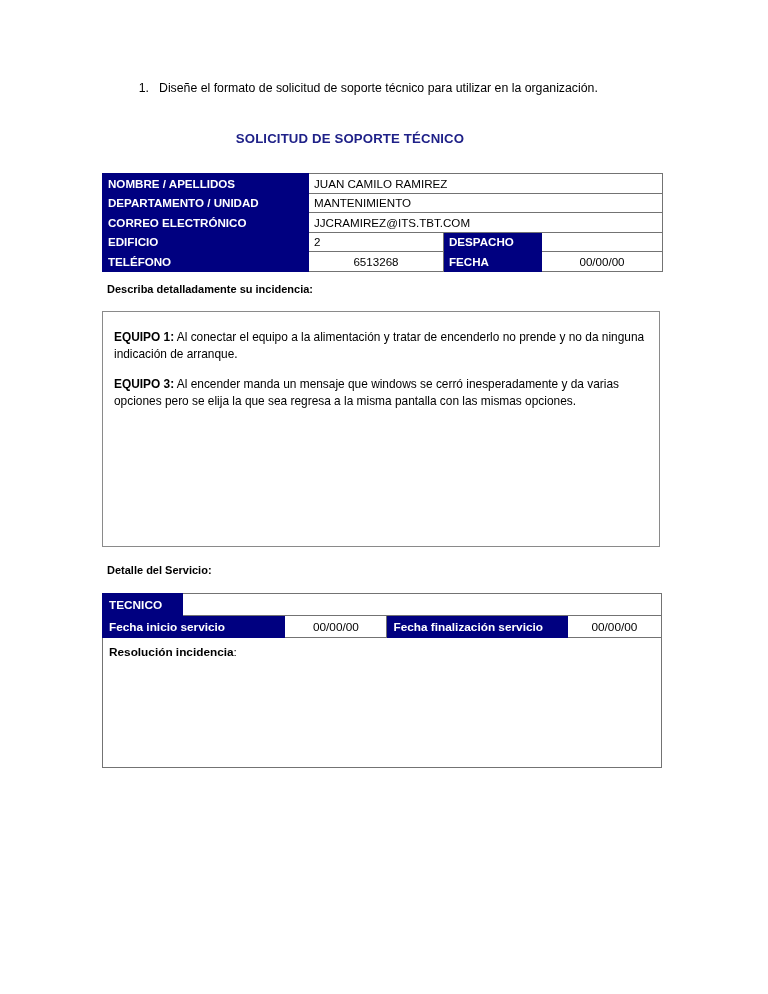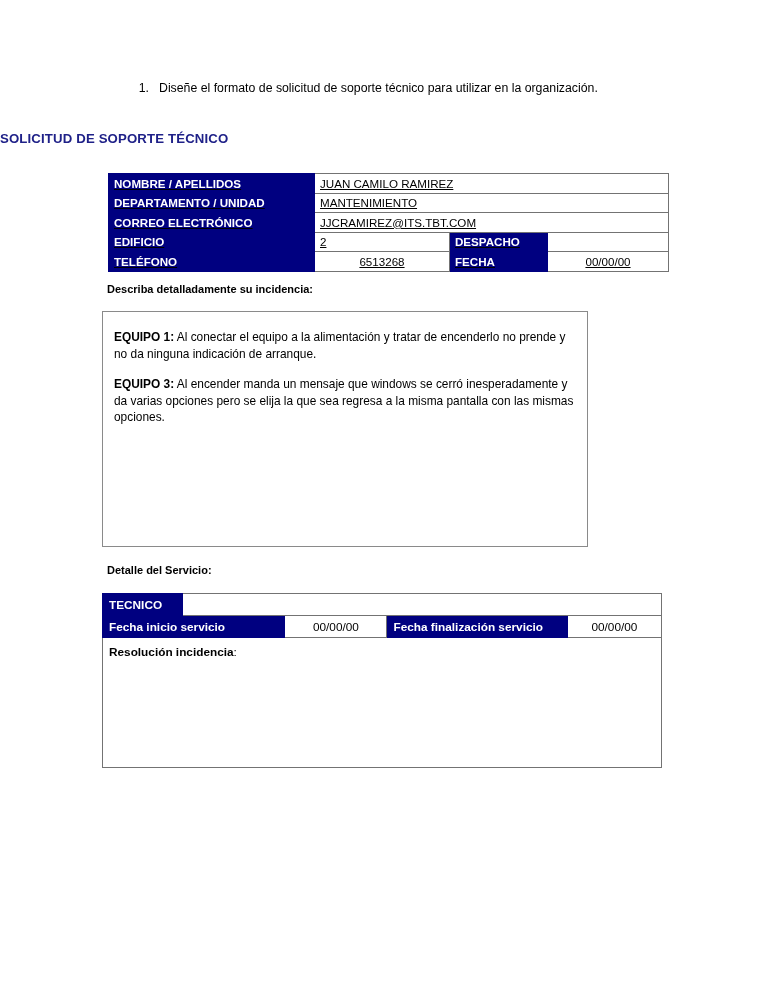--- a/index.html
+++ b/index.html
@@ -45,21 +45,21 @@
     display: block;
     margin-left: 56px;
   }
 
   
   .doc-title {
     position: absolute;
     left: 0;
     top: 131px;
     width: 700px;
-    text-align: left;
+    text-align: center;
     font-size: 13.2px;
     font-weight: bold;
     color: #1f2188;
     letter-spacing: 0.15px;
   }
 
   
   .tbl {
     position: absolute;
     border-collapse: collapse;
@@ -80,24 +80,23 @@
     color: #ffffff;
     font-weight: bold;
     border: 1px solid #000080;
   }
   td.val { color: #000; }
   td.center { text-align: center; padding-left: 0; }
   td.blank { }
 
   
   #table-identity {
-    left: 108px;
+    left: 102px;
     top: 173px;
     width: 560px;
-    text-decoration: underline;
   }
   #table-identity td { height: 18.5px; }
   .ind1 { padding-left: 6px; }
   .ind2 { padding-left: 7px; }
   .ind3 { padding-left: 18px; }
   .ind4 { padding-left: 6px; }
 
   
   .caption {
     position: absolute;
@@ -107,21 +106,21 @@
     left: 107px;
   }
   #caption-incidencia { top: 283px; }
   #caption-detalle    { top: 564px; }
 
   
   #box-incidencia {
     position: absolute;
     left: 102px;
     top: 311px;
-    width: 486px;
+    width: 558px;
     height: 236px;
     border: 1px solid #8a8a8a;
     background: #ffffff;
     box-sizing: border-box;
     padding: 17px 12px 0 11px;
   }
   #box-incidencia p {
     margin: 0 0 14px 0;
     font-size: 11.9px;
     line-height: 16.5px;

